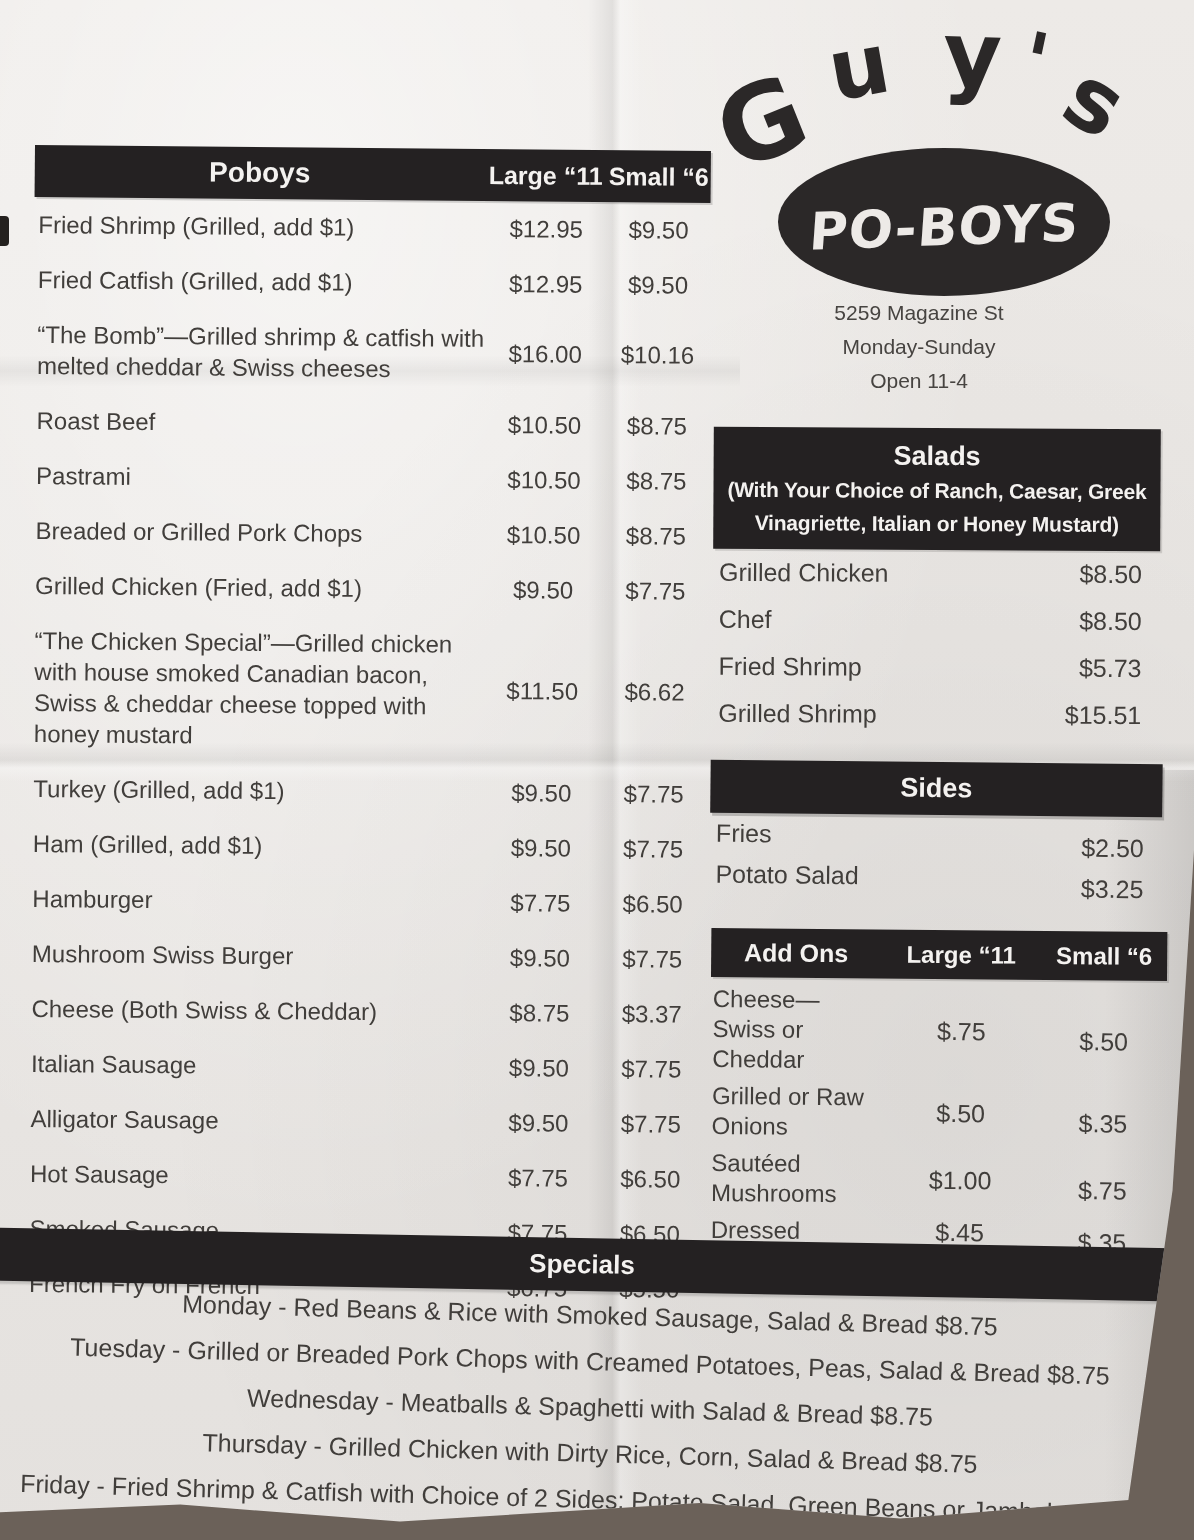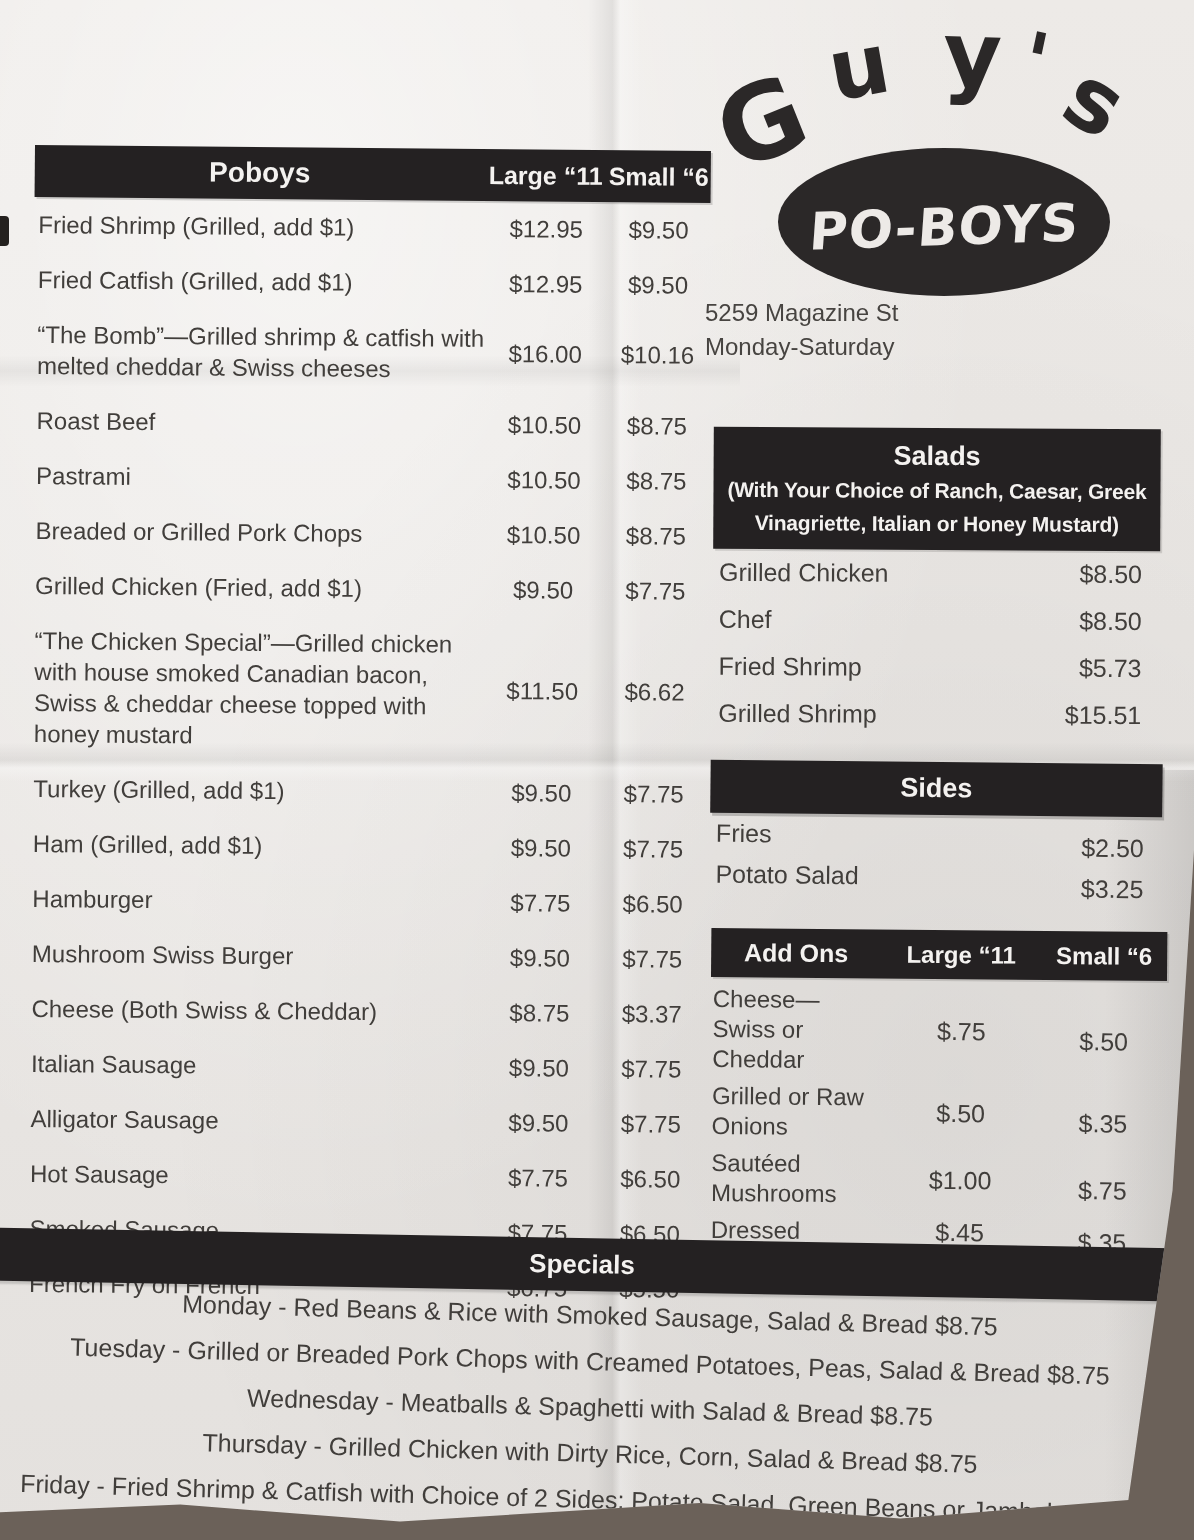--- a/index.html
+++ b/index.html
@@ -58,22 +58,22 @@
     background:#2b2828;border-radius:50%;
     display:flex;align-items:center;justify-content:center;z-index:1;
   }
   .logo-oval span{
     color:#edeae7;font-family:"DejaVu Sans",sans-serif;font-weight:bold;
     font-size:52px;letter-spacing:1px;transform:skewX(-6deg) rotate(-2deg);
     margin-top:10px;white-space:nowrap;
   }
 
   
-  .address{position:absolute;left:705px;top:296px;width:470px;text-align:left;
-    font-size:24px;line-height:34px;color:#474441;}
+  .address{position:absolute;left:684px;top:296px;width:470px;text-align:center;
+    font-size:21px;line-height:34px;color:#474441;}
 
   
   .salads{position:absolute;left:713px;top:428px;width:447px;transform:rotate(0.3deg);}
   .salads-bar{text-align:center;padding:10px 4px;box-shadow:2px 2px 0 rgba(0,0,0,0.12);}
   .salads-bar .title{font-size:27px;line-height:36px;}
   .salads-bar .sub{font-size:21px;line-height:33px;letter-spacing:-0.2px;}
   .price-row{display:flex;align-items:center;padding:9px 0;}
   .price-row .n{flex:1;font-size:25px;color:#413e3b;padding-left:6px;}
   .price-row .p{width:110px;text-align:right;font-size:25px;color:#413e3b;padding-right:18px;}
 
@@ -240,21 +240,22 @@
           <span>'</span>
           <span>s</span>
         </div>
       <div class="logo-oval">
         <span>PO-BOYS</span>
       </div>
     </section>
 
     <div class="address">
       <div>5259 Magazine St</div>
-      <div>Monday-Saturday</div>
+      <div>Monday-Sunday</div>
+      <div>Open 11-4</div>
     </div>
 
     <section class="salads">
       <header class="bar salads-bar">
         <div class="title">Salads</div>
         <div class="sub">(With Your Choice of Ranch, Caesar, Greek</div>
         <div class="sub">Vinagriette, Italian or Honey Mustard)</div>
       </header>
       <div>
 

